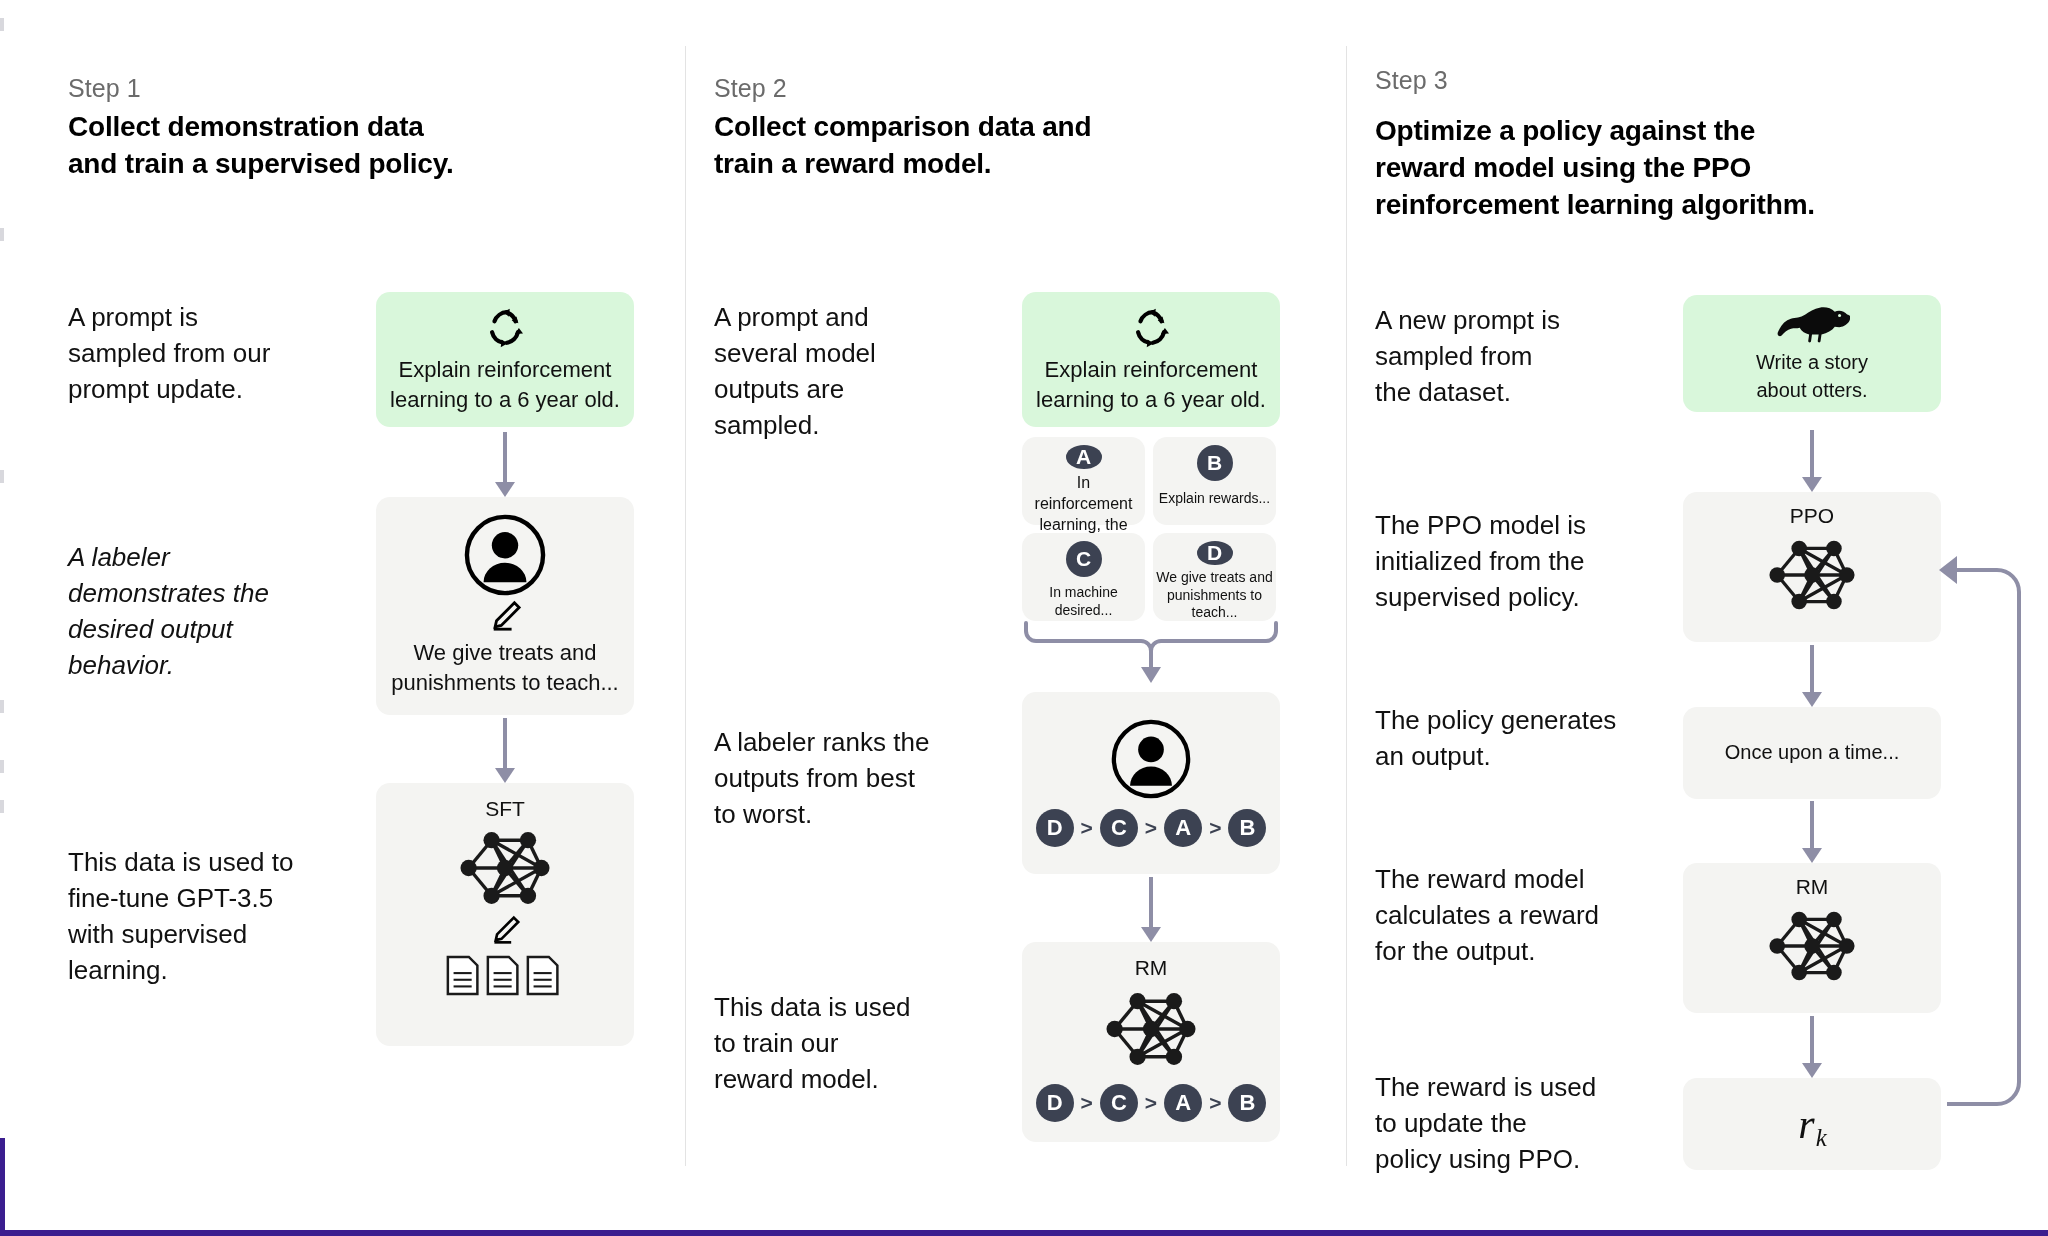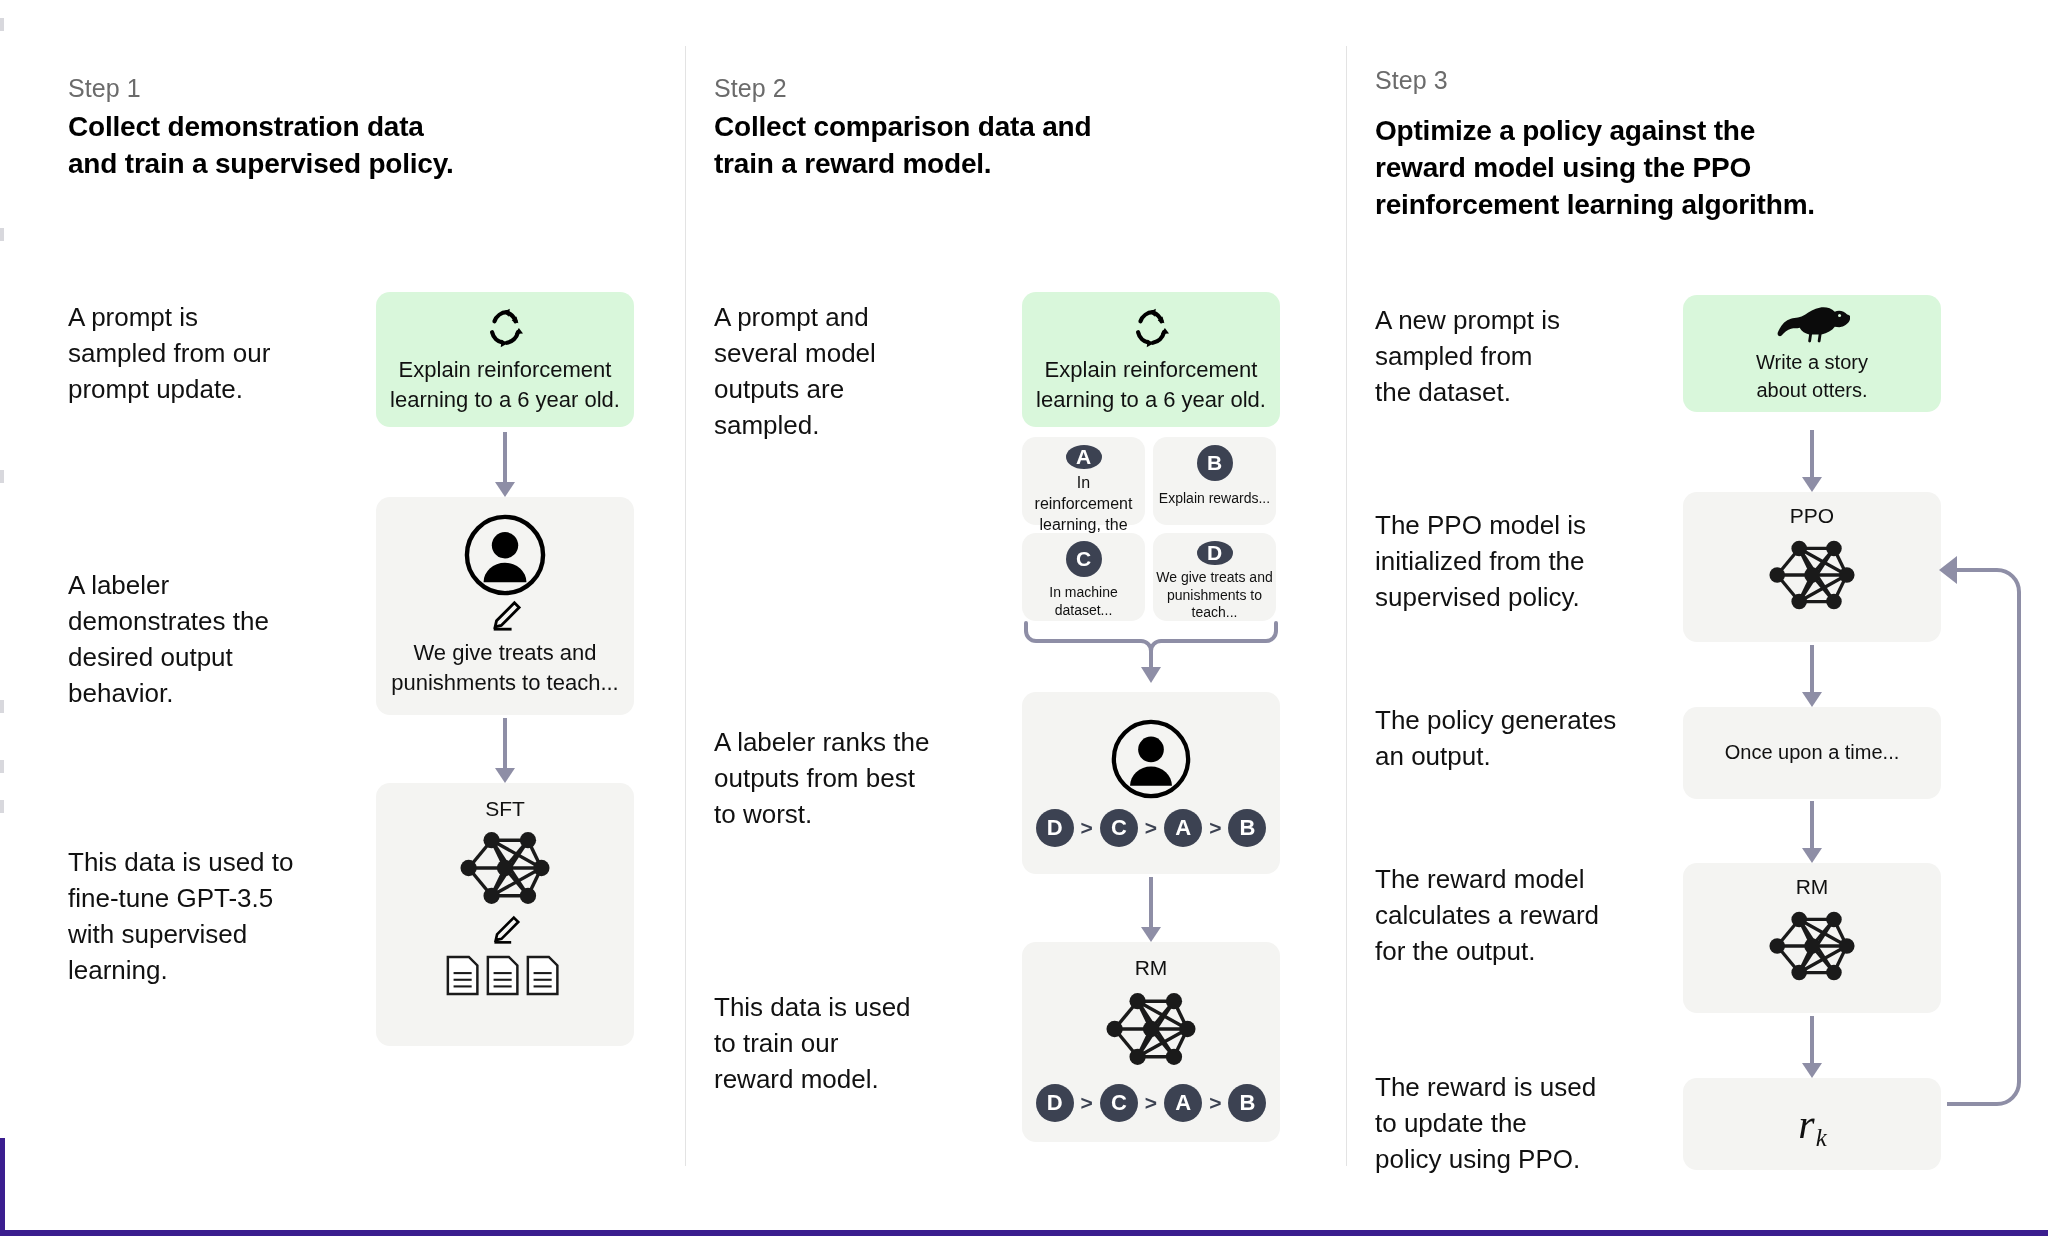--- a/index.html
+++ b/index.html
@@ -227,21 +227,21 @@
 
     <div class="col col-1">
 
       <div class="step-label">Step 1</div>
       <div class="step-title">Collect demonstration data
 and train a supervised policy.</div>
 
       <div class="desc" style="top:300px;">A prompt is
 sampled from our
 prompt update.</div>
-      <div class="desc" style="top:568px;">A labeler
+      <div class="desc" style="top:540px;font-style:italic;">A labeler
 demonstrates the
 desired output
 behavior.</div>
       <div class="desc" style="top:845px;">This data is used to
 fine-tune GPT-3.5
 with supervised
 learning.</div>
 
       <div class="box green" style="left:336px; top:292px; width:258px; height:135px;">
         <span style="margin-bottom:6px;">
@@ -392,21 +392,21 @@
       </div>
 
       <div class="box" style="left:467px; top:437px; width:123px; height:88px; justify-content:flex-start; padding-top:8px;">
         <div class="chip-sm">B</div>
         <div class="box-caption" style="font-size:14px; line-height:1.3; margin-top:8px; padding:0 4px;">Explain rewards...</div>
       </div>
 
       <div class="box" style="left:336px; top:533px; width:123px; height:88px; justify-content:flex-start; padding-top:8px;">
         <div class="chip-sm">C</div>
         <div class="box-caption" style="font-size:14px; line-height:1.3; margin-top:6px; padding:0 4px;">In machine
-dataset...</div>
+desired...</div>
       </div>
 
       <div class="box" style="left:467px; top:533px; width:123px; height:88px; justify-content:flex-start; padding-top:8px;">
         <div class="chip-sm">D</div>
         <div class="box-caption" style="font-size:14px; line-height:1.25; margin-top:4px; padding:0 3px;">We give treats and
 punishments to
 teach...</div>
       </div>
 
       <div class="brace" style="left:336px; top:621px;">

